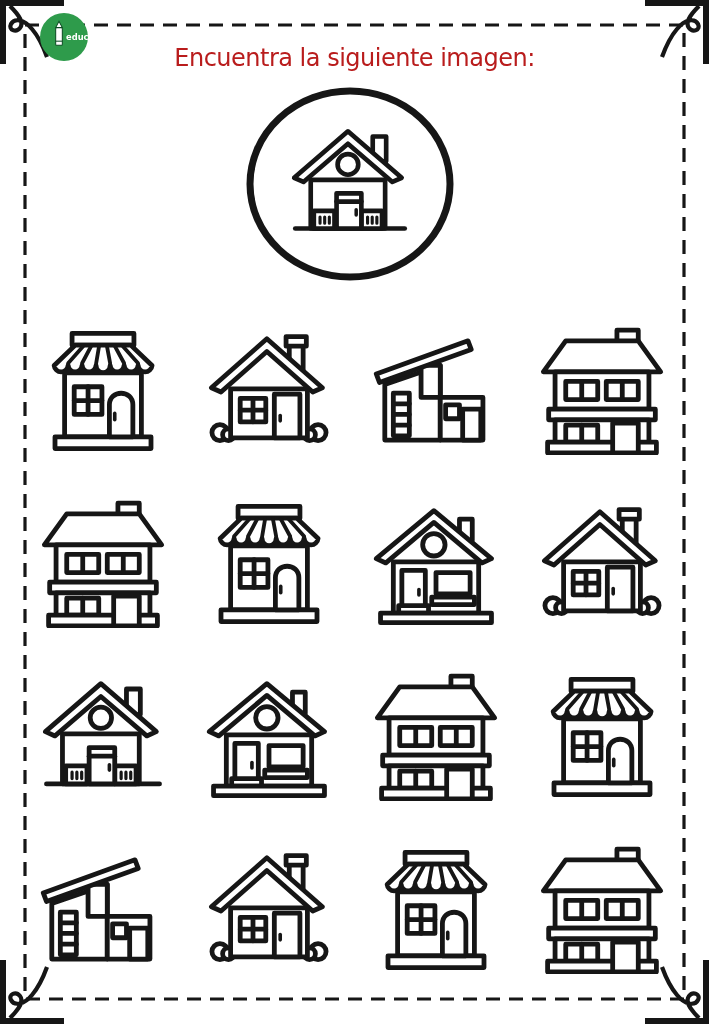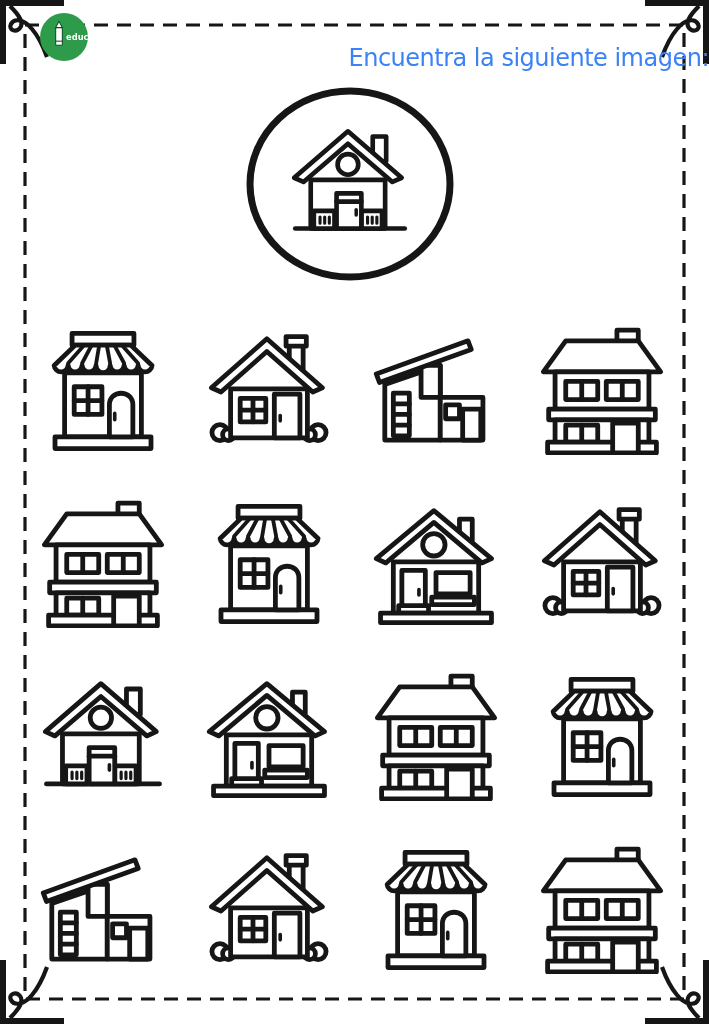--- a/index.html
+++ b/index.html
@@ -3,22 +3,22 @@
 <meta charset="utf-8">
 <style>
   html,body{margin:0;padding:0;}
   body{
     width:709px;height:1024px;position:relative;background:#ffffff;
     font-family:"DejaVu Sans","Liberation Sans",sans-serif;overflow:hidden;
   }
   .frame{position:absolute;left:0;top:0;width:709px;height:1024px;pointer-events:none;}
   .logo{position:absolute;left:39px;top:12px;width:50px;height:50px;}
   .title{
-    position:absolute;top:44px;left:0;width:100%;text-align:right;
-    font-size:24px;letter-spacing:-0.5px;color:#3b82f6;font-weight:500;
+    position:absolute;top:44px;left:0;width:100%;text-align:center;
+    font-size:24px;letter-spacing:-0.5px;color:#b91c1c;font-weight:500;
   }
   .target-wrap{position:absolute;left:243px;top:85px;width:214px;height:200px;}
   .grid{
     position:absolute;left:20px;top:304px;width:665px;height:692px;
     display:grid;grid-template-columns:repeat(4,1fr);grid-template-rows:repeat(4,1fr);
   }
   .cell{display:flex;align-items:center;justify-content:center;}
   .house{width:128px;height:128px;display:block;}
 </style>
 </head>

